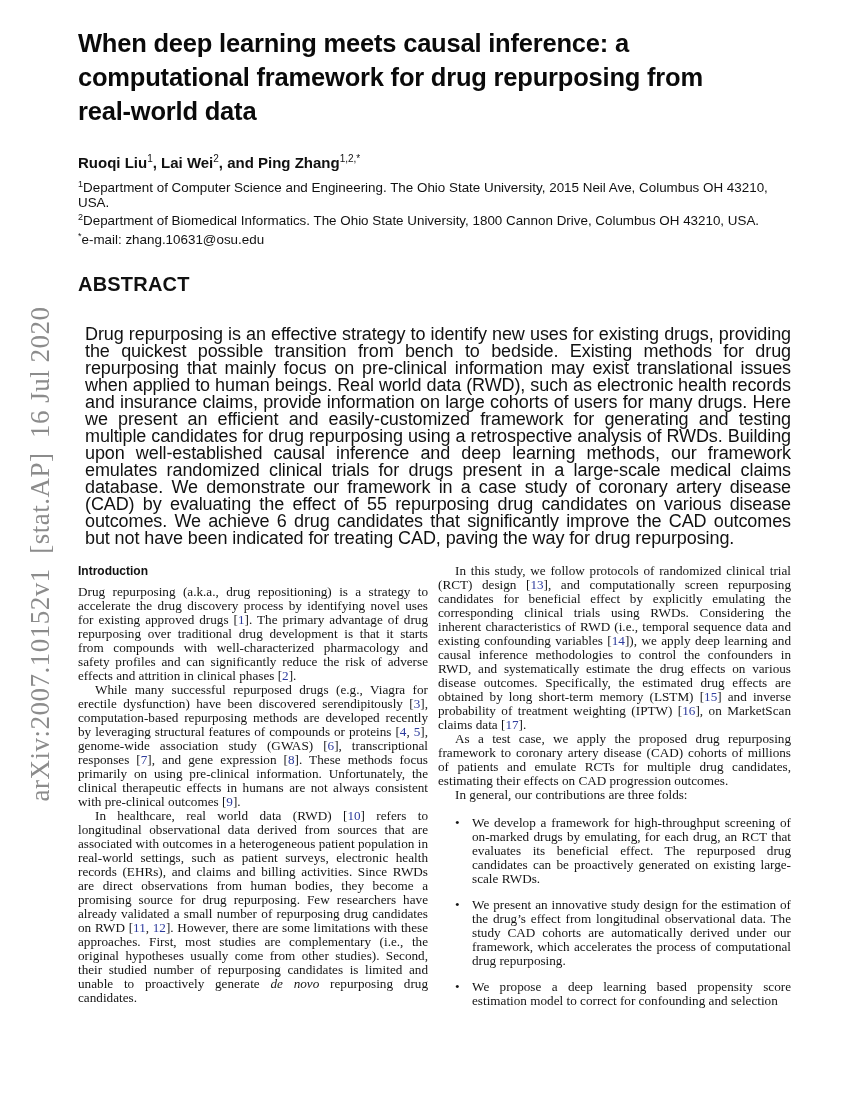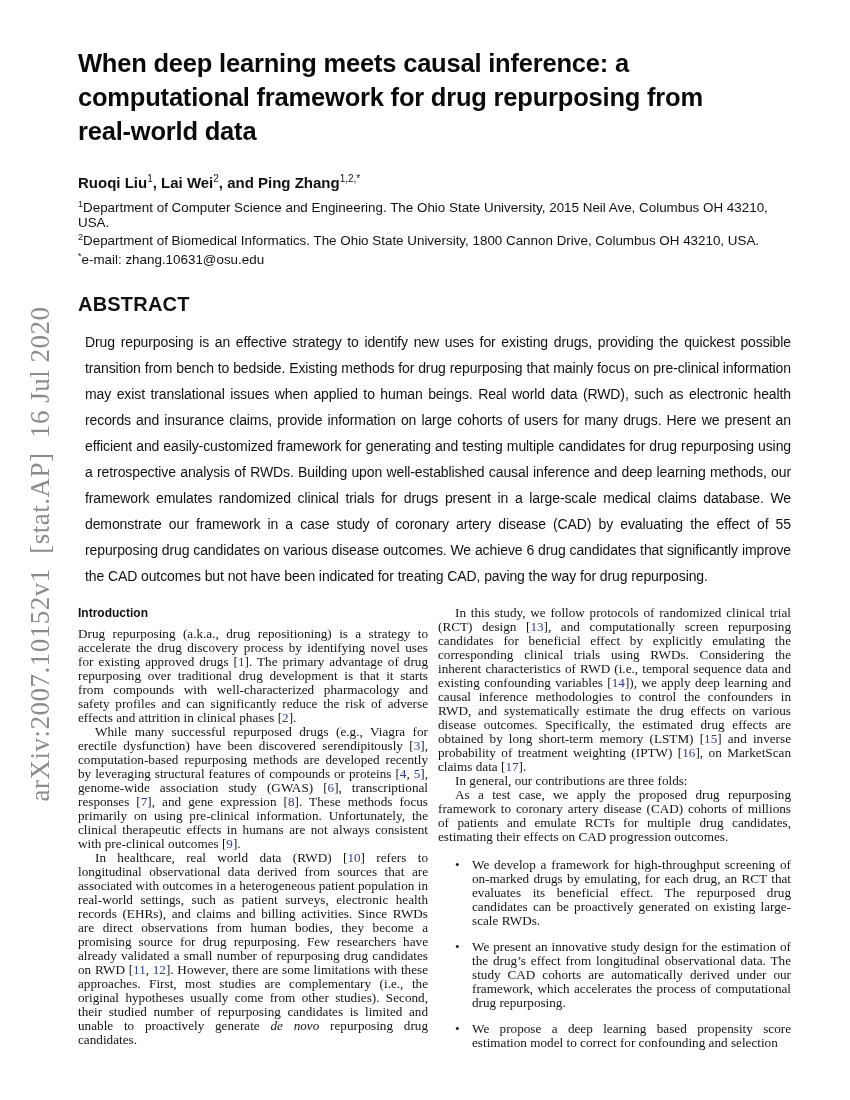--- a/index.html
+++ b/index.html
@@ -23,21 +23,21 @@
     transform-origin: center center;
     white-space: pre;
     font-family: "Liberation Serif", serif;
     font-size: 27px;
     letter-spacing: 0.5px;
     color: var(--watermark, #8c8c8c);
   }
   .content {
     position: absolute;
     left: 78px;
-    top: 46px;
+    top: 26px;
     width: 713px;
   }
   .title {
     font-size: 25.5px;
     font-weight: 700;
     line-height: 34px;
     letter-spacing: -0.2px;
     color: #0a0a0a;
   }
   .authors {
@@ -58,25 +58,25 @@
   .affils sup {
     font-size: 9px;
   }
   .abstract-heading {
     margin-top: 26px;
     font-size: 20px;
     font-weight: 700;
     letter-spacing: 0.2px;
   }
   .abstract-body {
-    margin-top: 13px;
+    margin-top: 30px;
     margin-left: 7px;
-    font-size: 14px;
+    font-size: 18px;
     letter-spacing: -0.1px;
-    line-height: 26px;
+    line-height: 17px;
     text-align: justify;
   }
   .columns {
     margin-top: 17px;
     display: flex;
     gap: 10px;
   }
   .col-left  { width: 350px; }
   .col-right { width: 353px; }
   .section-heading {
@@ -145,22 +145,22 @@
       <div class="serif-body">
         <p class="para">Drug repurposing (a.k.a., drug repositioning) is a strategy to accelerate the drug discovery process by identifying novel uses for existing approved drugs [<span class="cite">1</span>]. The primary advantage of drug repurposing over traditional drug development is that it starts from compounds with well-characterized pharmacology and safety profiles and can significantly reduce the risk of adverse effects and attrition in clinical phases [<span class="cite">2</span>].</p>
         <p class="para indent">While many successful repurposed drugs (e.g., Viagra for erectile dysfunction) have been discovered serendipitously [<span class="cite">3</span>], computation-based repurposing methods are developed recently by leveraging structural features of compounds or proteins [<span class="cite">4</span>, <span class="cite">5</span>], genome-wide association study (GWAS) [<span class="cite">6</span>], transcriptional responses [<span class="cite">7</span>], and gene expression [<span class="cite">8</span>]. These methods focus primarily on using pre-clinical information. Unfortunately, the clinical therapeutic effects in humans are not always consistent with pre-clinical outcomes [<span class="cite">9</span>].</p>
         <p class="para indent">In healthcare, real world data (RWD) [<span class="cite">10</span>] refers to longitudinal observational data derived from sources that are associated with outcomes in a heterogeneous patient population in real-world settings, such as patient surveys, electronic health records (EHRs), and claims and billing activities. Since RWDs are direct observations from human bodies, they become a promising source for drug repurposing. Few researchers have already validated a small number of repurposing drug candidates on RWD [<span class="cite">11</span>, <span class="cite">12</span>]. However, there are some limitations with these approaches. First, most studies are complementary (i.e., the original hypotheses usually come from other studies). Second, their studied number of repurposing candidates is limited and unable to proactively generate <i>de novo</i> repurposing drug candidates.</p>
       </div>
     </div>
 
     <div class="col-right">
       <div class="serif-body">
         <p class="para indent">In this study, we follow protocols of randomized clinical trial (RCT) design [<span class="cite">13</span>], and computationally screen repurposing candidates for beneficial effect by explicitly emulating the corresponding clinical trials using RWDs. Considering the inherent characteristics of RWD (i.e., temporal sequence data and existing confounding variables [<span class="cite">14</span>]), we apply deep learning and causal inference methodologies to control the confounders in RWD, and systematically estimate the drug effects on various disease outcomes. Specifically, the estimated drug effects are obtained by long short-term memory (LSTM) [<span class="cite">15</span>] and inverse probability of treatment weighting (IPTW) [<span class="cite">16</span>], on MarketScan claims data [<span class="cite">17</span>].</p>
+        <p class="para indent">As a test case, we apply the proposed drug repurposing framework to coronary artery disease (CAD) cohorts of millions of patients and emulate RCTs for multiple drug candidates, estimating their effects on CAD progression outcomes.</p>
         <p class="para indent">In general, our contributions are three folds:</p>
-        <p class="para indent">As a test case, we apply the proposed drug repurposing framework to coronary artery disease (CAD) cohorts of millions of patients and emulate RCTs for multiple drug candidates, estimating their effects on CAD progression outcomes.</p>
         <ul class="contrib">
           <li>We develop a framework for high-throughput screening of on-marked drugs by emulating, for each drug, an RCT that evaluates its beneficial effect. The repurposed drug candidates can be proactively generated on existing large-scale RWDs.</li>
           <li>We present an innovative study design for the estimation of the drug’s effect from longitudinal observational data. The study CAD cohorts are automatically derived under our framework, which accelerates the process of computational drug repurposing.</li>
           <li>We propose a deep learning based propensity score estimation model to correct for confounding and selection</li>
         </ul>
       </div>
     </div>
 
   </div>
 

